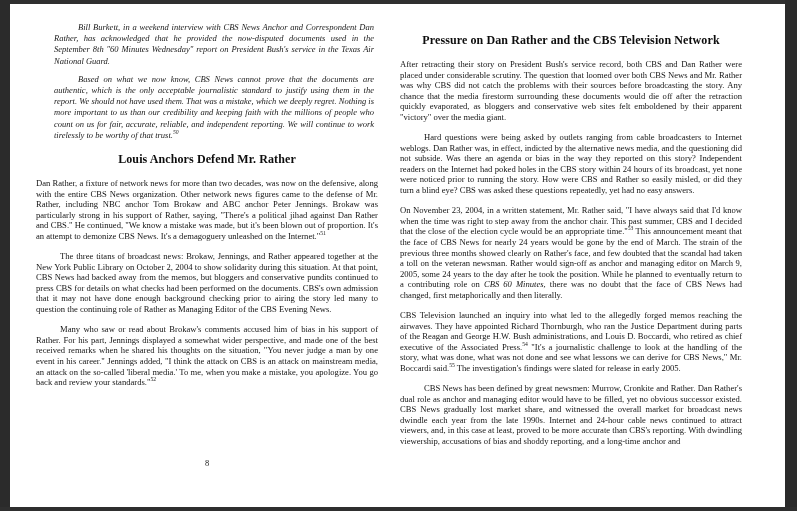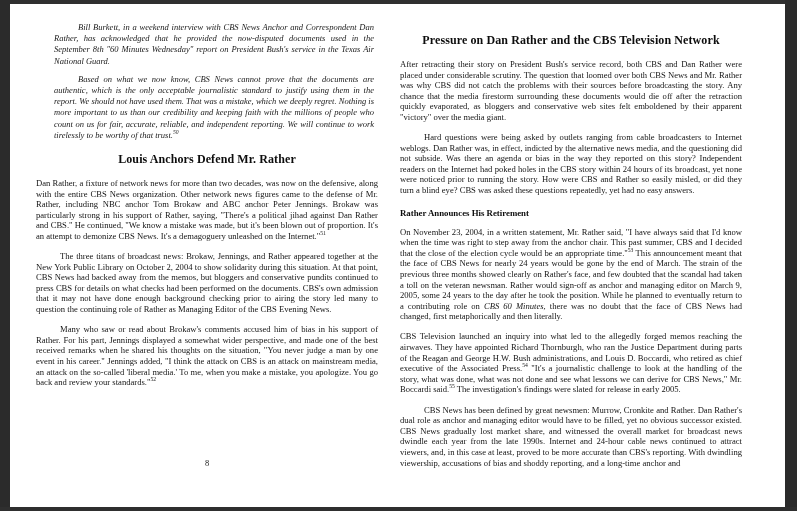--- a/index.html
+++ b/index.html
@@ -168,21 +168,20 @@
     </div>
 
     <div class="col col-right">
 
       <h2 class="heading">Pressure on Dan Rather and the CBS Television Network</h2>
 
       <p class="noindent">After retracting their story on President Bush's service record, both CBS and Dan Rather were placed under considerable scrutiny.  The question that loomed over both CBS News and Mr. Rather was why CBS did not catch the problems with their sources before broadcasting the story.  Any chance that the media firestorm surrounding these documents would die off after the retraction quickly evaporated, as bloggers and conservative web sites felt emboldened by their apparent "victory" over the media giant.</p>
 
       <p>Hard questions were being asked by outlets ranging from cable broadcasters to Internet weblogs.  Dan Rather was, in effect, indicted by the alternative news media, and the questioning did not subside.  Was there an agenda or bias in the way they reported on this story?  Independent readers on the Internet had poked holes in the CBS story within 24 hours of its broadcast, yet none were noticed prior to running the story.  How were CBS and Rather so easily misled, or did they turn a blind eye?  CBS was asked these questions repeatedly, yet had no easy answers.</p>
 
-      <h3 class="subheading">Rather Announces His Retirement</h3>
 
       <p class="noindent"><span>On November 23, 2004, in a written statement, Mr. Rather said, "I have always said that I'd know when the time was right to step away from the anchor chair.  This past summer, CBS and I decided that the close of the election cycle would be an appropriate time."</span><sup>53</sup><span>  This announcement meant that the face of CBS News for nearly 24 years would be gone by the end of March.  The strain of the previous three months showed clearly on Rather's face, and few doubted that the scandal had taken a toll on the veteran newsman.  Rather would sign-off as anchor and managing editor on March 9, 2005, some 24 years to the day after he took the position.  While he planned to eventually return to a contributing role on </span><em>CBS 60 Minutes</em><span>, there was no doubt that the face of CBS News had changed, first metaphorically and then literally.</span></p>
 
 
       <p class="noindent"><span>CBS Television launched an inquiry into what led to the allegedly forged memos reaching the airwaves.  They have appointed Richard Thornburgh, who ran the Justice Department during parts of the Reagan and George H.W. Bush administrations, and Louis D. Boccardi, who retired as chief executive of the Associated Press.</span><sup>54</sup><span>  "It's a journalistic challenge to look at the handling of the story, what was done, what was not done and see what lessons we can derive for CBS News," Mr. Boccardi said.</span><sup>55</sup><span>  The investigation's findings were slated for release in early 2005.</span></p>
 
       <p>CBS News has been defined by great newsmen:  Murrow, Cronkite and Rather.  Dan Rather's dual role as anchor and managing editor would have to be filled, yet no obvious successor existed.  CBS News gradually lost market share, and witnessed the overall market for broadcast news dwindle each year from the late 1990s.  Internet and 24-hour cable news continued to attract viewers, and, in this case at least, proved to be more accurate than CBS's reporting. With dwindling viewership, accusations of bias and shoddy reporting, and a long-time anchor and</p>
 
     </div>
 

